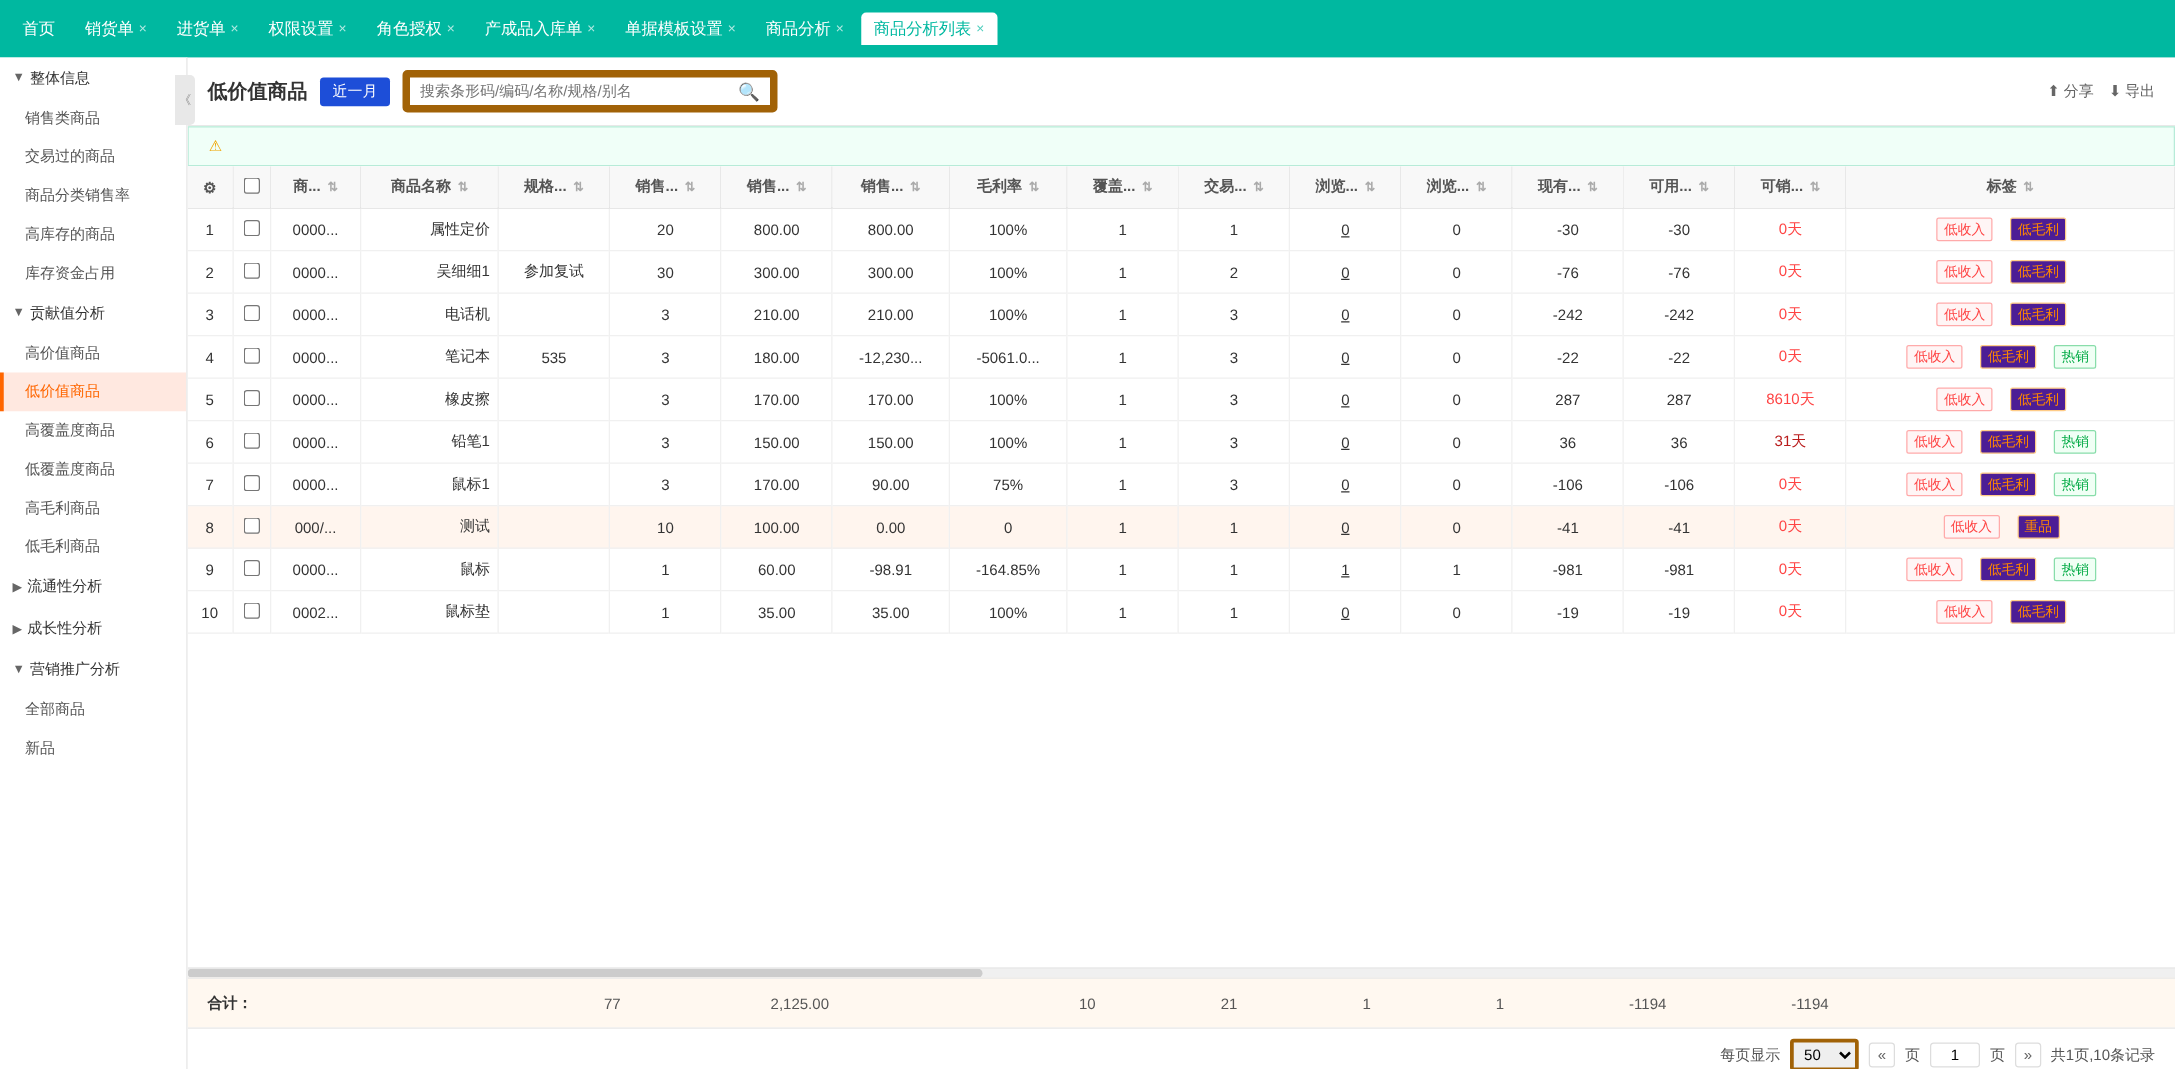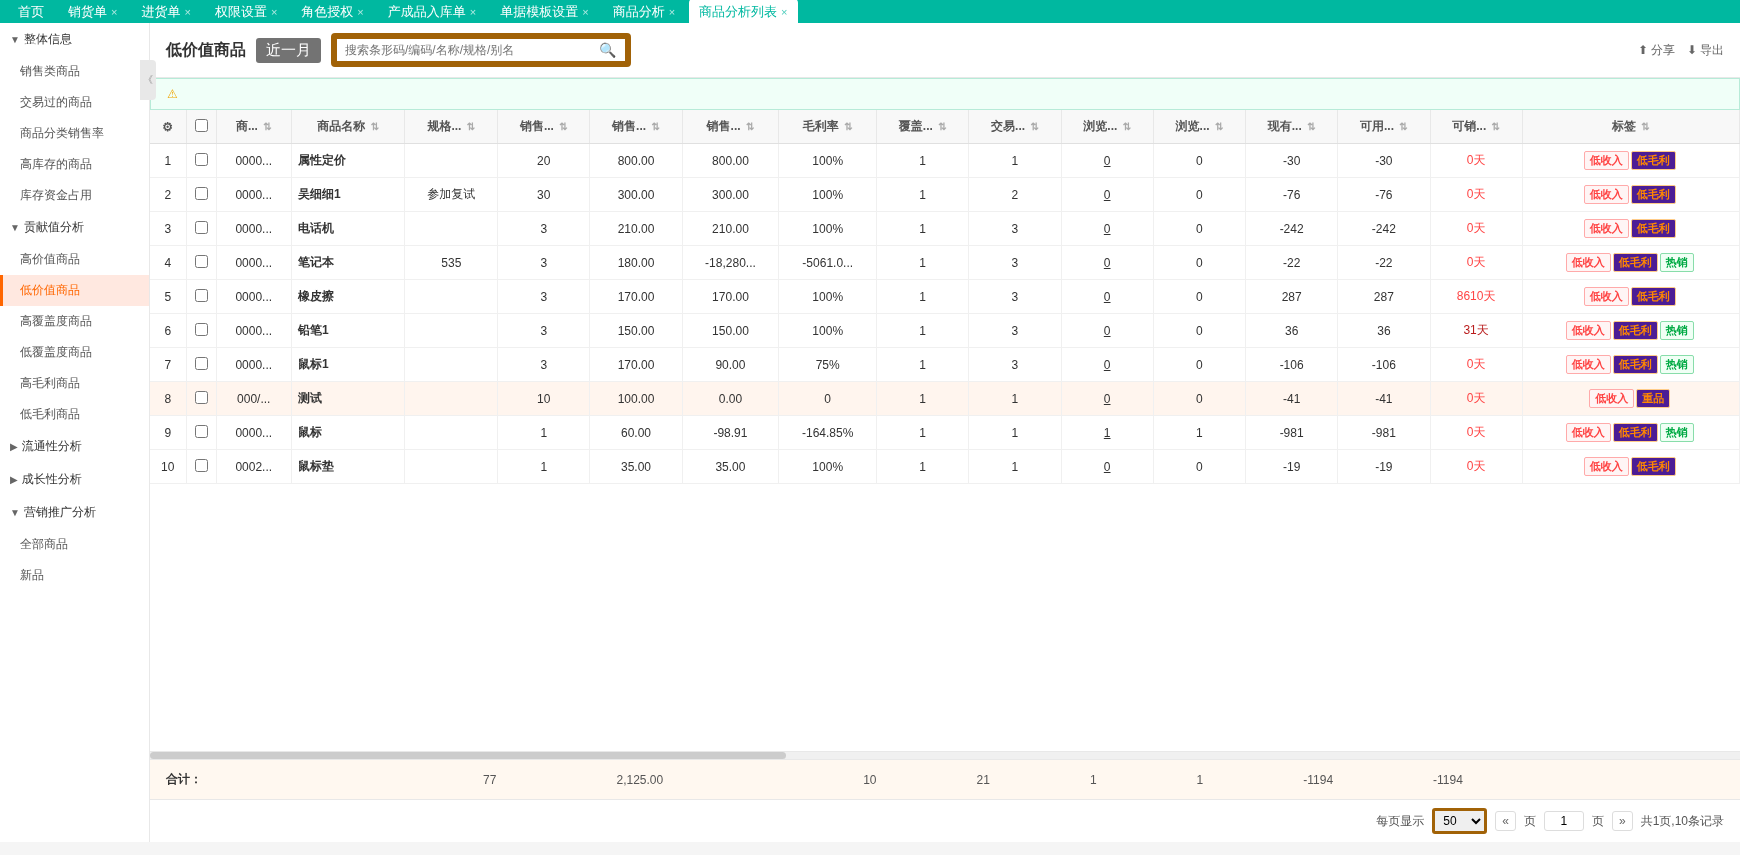--- a/index.html
+++ b/index.html
@@ -3,21 +3,21 @@
   <meta charset="utf-8">
   <style>
     * { box-sizing: border-box; margin: 0; padding: 0; font-family: 'Microsoft YaHei', Arial, sans-serif; font-size: 12px; }
     body { background: #f5f5f5; overflow-x: hidden; }
 
     
     .top-nav {
       background: #00b8a0;
       display: flex;
       align-items: center;
-      height: 23px;
+      height: 46px;
       padding: 0 8px;
       gap: 4px;
     }
     .nav-item {
       color: #fff;
       padding: 4px 10px;
       cursor: pointer;
       white-space: nowrap;
       border-radius: 3px;
       font-size: 13px;
@@ -76,27 +76,27 @@
       background: #fff;
       border-bottom: 1px solid #e8e8e8;
       gap: 10px;
     }
     .content-title {
       font-size: 16px;
       font-weight: bold;
       color: #333;
     }
     .filter-btn {
-      background: #737373;
+      background: #1d4ed8;
       color: #fff;
       border: none;
       padding: 3px 10px;
       border-radius: 3px;
       cursor: pointer;
-      font-size: 15px;
+      font-size: 12px;
     }
     .search-box {
       display: flex;
       align-items: center;
       border: 6px solid #a16207;
       border-radius: 4px;
       padding: 3px 8px;
       gap: 4px;
       flex: 1;
       max-width: 300px;
@@ -165,29 +165,28 @@
     tbody tr { border-bottom: 1px solid #f0f0f0; }
     tbody tr.highlighted { background: #fff5ee; }
     tbody td {
       padding: 7px 6px;
       font-size: 12px;
       color: #333;
       text-align: center;
       border-right: 1px solid #f0f0f0;
       white-space: nowrap;
     }
-    tbody td.text-left { text-align: left; font-weight: bold; }
+    tbody td.text-left { text-align: right; }
     .tag {
       display: inline-block;
       padding: 1px 5px;
       border-radius: 2px;
       font-size: 11px;
-      margin-right: 2px;
+      margin-right: 14px;
       border: 1px solid;
-      font-weight: bold;
     }
     .tag-red { color: #ff4444; border-color: #ffaaaa; background: #fff5f5; }
     .tag-orange { color: #ff8800; border-color: #ffcc88; background: #4c1d95; }
     .tag-green { color: #00aa44; border-color: #88ddaa; background: #f0fff5; }
     .underline { text-decoration: underline; cursor: pointer; }
 
     
     .footer-total {
       background: #fff8f0;
       border-top: 1px solid #e8e8e8;
@@ -427,21 +426,21 @@
     <td><span class="tag tag-red">低收入</span><span class="tag tag-orange">低毛利</span></td>
   </tr>
             <tr>
     <td>4</td>
     <td><input type="checkbox" style=""></td>
     <td>0000...</td>
     <td class="text-left">笔记本</td>
     <td>535</td>
     <td>3</td>
     <td>180.00</td>
-    <td>-18,280...</td>
+    <td>-12,230...</td>
     <td>-5061.0...</td>
     <td>1</td>
     <td>3</td>
     <td><span class="underline">0</span></td>
     <td>0</td>
     <td>-22</td>
     <td>-22</td>
     <td style="color:#ff4444;">0天</td>
     <td><span class="tag tag-red">低收入</span><span class="tag tag-orange">低毛利</span><span class="tag tag-green">热销</span></td>
   </tr>

